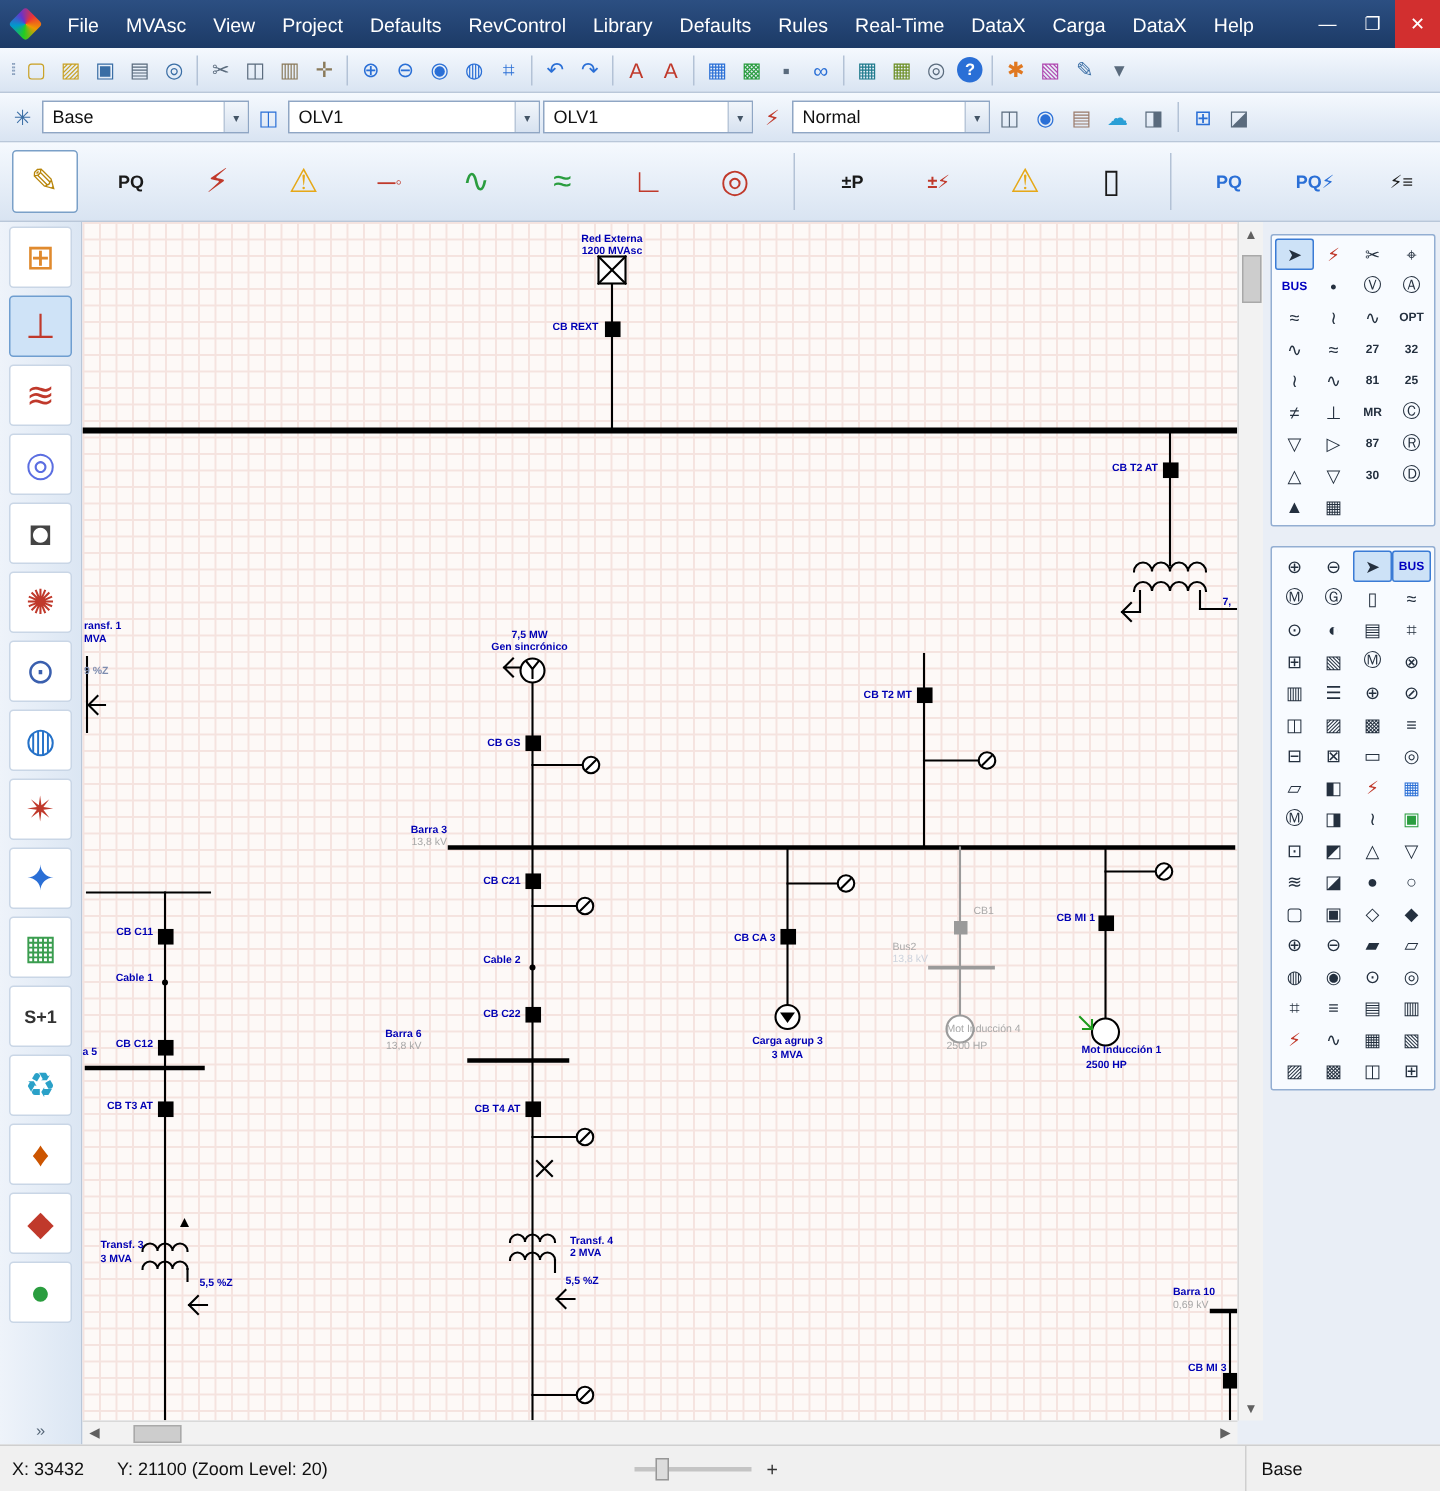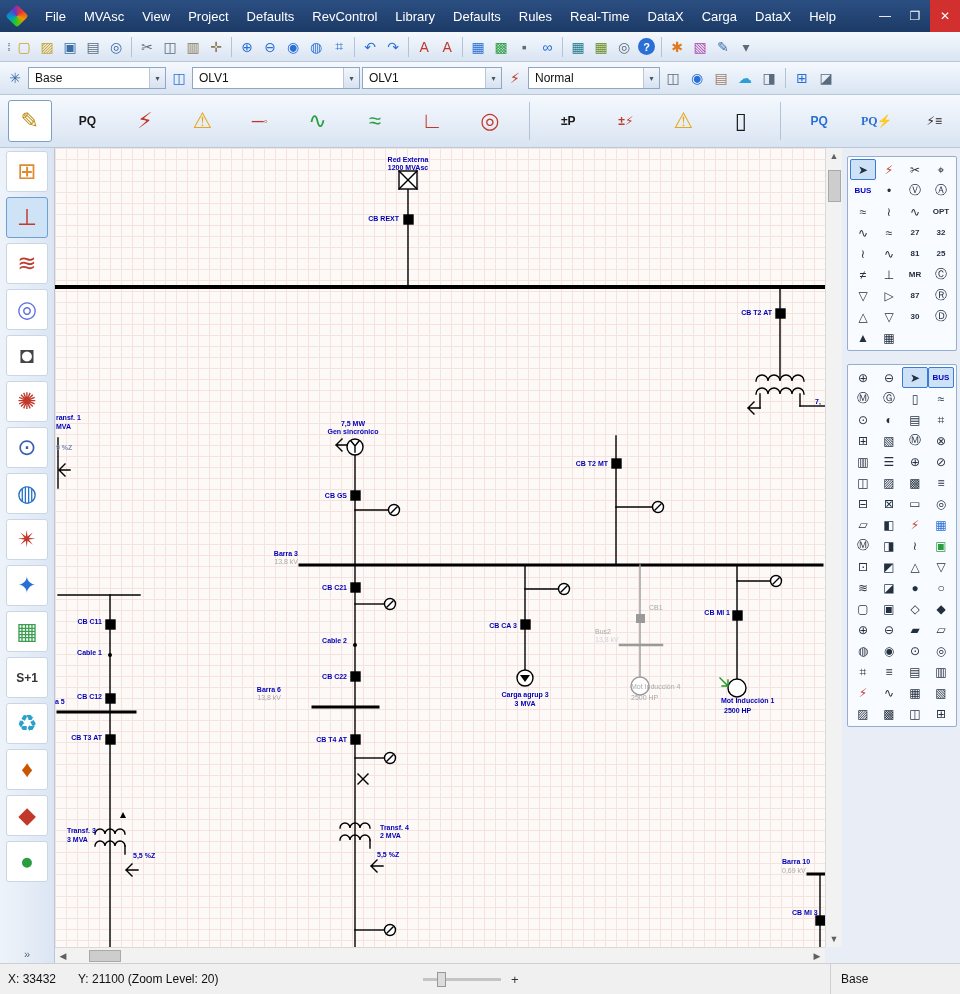--- a/index.html
+++ b/index.html
@@ -208,21 +208,21 @@
     <div class="tool-big" style="color: rgb(42, 157, 63);">≈</div>
     <div class="tool-big" style="color: rgb(192, 57, 43);">∟</div>
     <div class="tool-big" style="color: rgb(192, 57, 43);">◎</div>
     <div class="tb-sep tall"></div>
     <div class="tool-big txt" style="color: rgb(26, 26, 26);">±P</div>
     <div class="tool-big txt" style="color: rgb(192, 57, 43);">±⚡</div>
     <div class="tool-big" style="color: rgb(230, 168, 23);">⚠</div>
     <div class="tool-big" style="color: rgb(26, 26, 26);">▯</div>
     <div class="tb-sep tall"></div>
     <div class="tool-big txt" style="color: rgb(42, 111, 214);">PQ</div>
-    <div class="tool-big txt" style="color: rgb(42, 111, 214); font-family: Liberation Serif, serif;">PQ⚡</div>
+    <div class="tool-big txt" style="color: rgb(42, 111, 214);">PQ⚡</div>
     <div class="tool-big txt" style="color: rgb(26, 26, 26);">⚡≡</div>
   </div>
 
 <div class="sidebar">
     <div class="sb-item" style="color: rgb(224, 138, 46);">⊞</div>
     <div class="sb-item sel" style="color: rgb(192, 57, 43);">⊥</div>
     <div class="sb-item" style="color: rgb(192, 57, 43);">≋</div>
     <div class="sb-item" style="color: rgb(91, 110, 225);">◎</div>
     <div class="sb-item" style="color: rgb(68, 68, 68);">◘</div>
     <div class="sb-item" style="color: rgb(192, 57, 43);">✺</div>

